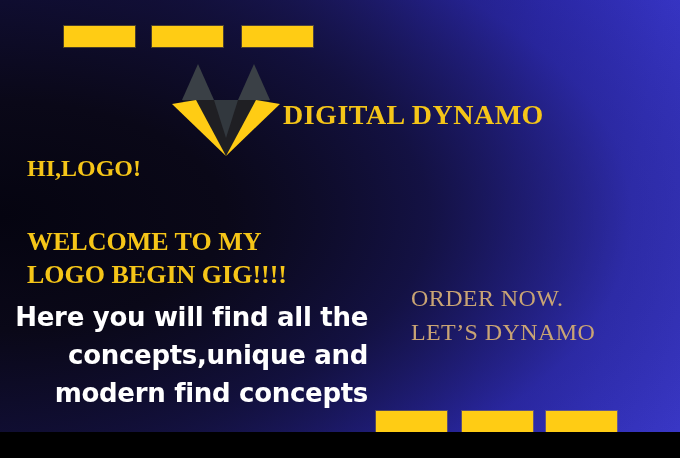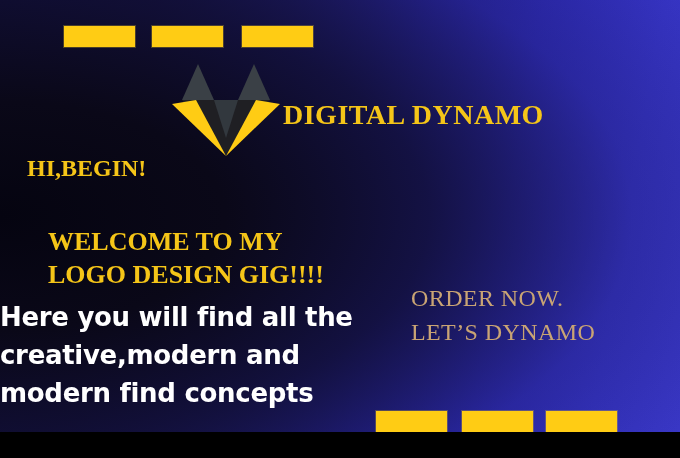--- a/index.html
+++ b/index.html
@@ -59,30 +59,29 @@
   }
   .welcome {
     position: absolute;
     left: 27px;
     top: 225px;
     font-size: 26px;
     font-weight: 700;
     line-height: 33px;
     color: #f5c518;
     font-family: "Liberation Serif", serif;
-    margin-left: 21px;
   }
   .welcome div { white-space: nowrap; }
 
   .tagline {
     position: absolute;
     left: 0px;
     top: 298px;
     width: 368px;
-    text-align: left;
+    text-align: right;
     font-size: 26px;
     font-weight: 700;
     line-height: 38px;
     color: #ffffff;
     font-family: "DejaVu Sans", sans-serif;
     letter-spacing: -0.3px;
   }
   .tagline div { white-space: nowrap; }
 
   .cta {
@@ -119,30 +118,30 @@
       <polygon points="0,42 24,38 54,94" fill="#ffcc14"></polygon>
 
       <polygon points="108,42 84,38 54,94" fill="#ffcc14"></polygon>
 
       <polygon points="42,38 66,38 54,76" fill="#32383e"></polygon>
     </svg>
   </div>
 
   <div class="brand-title">DIGITAL DYNAMO</div>
 
-  <div class="greeting">HI,BEGIN!</div>
+  <div class="greeting">HI,LOGO!</div>
 
   <div class="welcome">
     <div>WELCOME TO MY</div>
-    <div>LOGO DESIGN GIG!!!!</div>
+    <div>LOGO BEGIN GIG!!!!</div>
   </div>
 
   <div class="tagline">
     <div>Here you will find all the</div>
-    <div>creative,modern and</div>
+    <div>concepts,unique and</div>
     <div>modern find concepts</div>
   </div>
 
   <div class="cta">
     <div>ORDER NOW.</div>
     <div>LET’S DYNAMO</div>
   </div>
 
   <div class="bar" style="left: 376px; top: 411px; width: 71px; height: 21px; background: rgb(255, 204, 20);"></div>
   <div class="bar" style="left: 462px; top: 411px; width: 71px; height: 21px; background: rgb(255, 204, 20);"></div>

